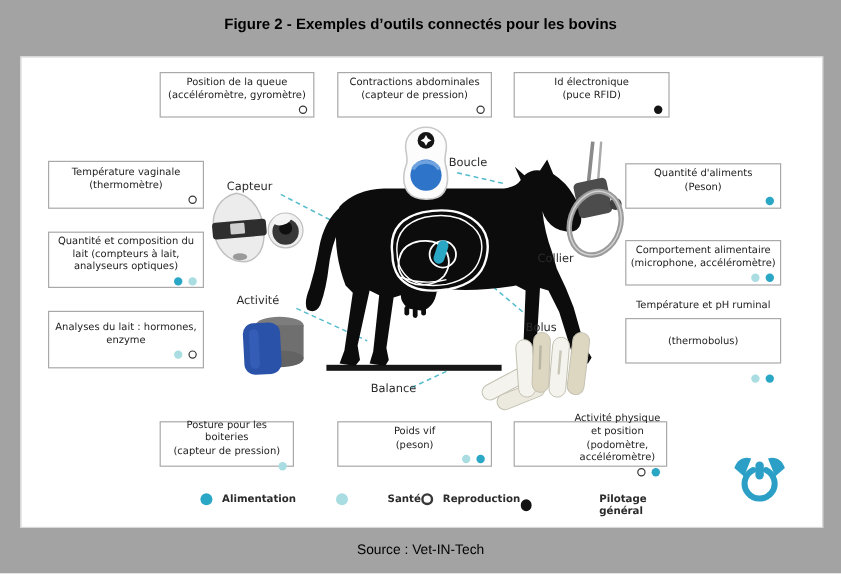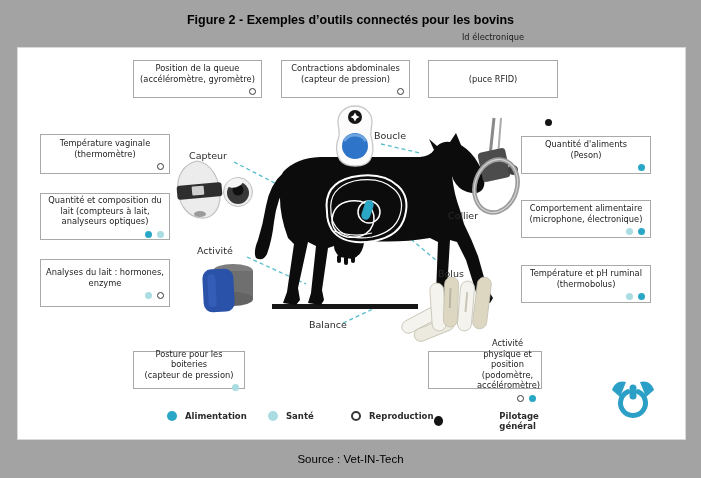--- a/index.html
+++ b/index.html
@@ -15,42 +15,42 @@
   .box .t,.box .s{width:100%;}
   .dots{margin-top:3px;line-height:8px;height:8px;}
   .dot{display:inline-block;width:7px;height:7px;border-radius:50%;margin:0 2.5px;
        vertical-align:middle;box-sizing:border-box;}
   [data-dot="alimentation"]{background:var(--c-alimentation);}
   [data-dot="sante"]{background:var(--c-sante);}
   [data-dot="reproduction"]{background:#fff;border:1.8px solid #373737;}
   [data-dot="pilotage"]{background:var(--c-pilotage);}
   .b-queue{left:133px;top:60px;width:129px;height:38px;}
   .b-contractions{left:281px;top:60px;width:129px;height:38px;}
-  .b-id{left:428px;top:60px;width:130px;height:38px;gap:31px;}
+  .b-id{left:428px;top:60px;width:130px;height:38px;}
   .b-tempvag{left:40px;top:134px;width:130px;height:40px;}
   .b-qlait{left:40px;top:193px;width:130px;height:47px;}
   .b-alait{left:40px;top:259px;width:130px;height:48px;}
   .b-qaliments{left:521px;top:136px;width:130px;height:38px;}
   .b-comportement{left:521px;top:200px;width:130px;height:38px;}
-  .b-tempph{left:521px;top:265px;width:130px;height:38px;}
+  .b-tempph{left:521px;top:265px;width:130px;height:38px;gap:19px;}
   .b-posture{left:133px;top:351px;width:112px;height:38px;}
   .b-poids{left:281px;top:351px;width:129px;height:38px;}
-  .b-activite{left:428px;top:351px;width:114px;height:38px;padding-left:48px;}
+  .b-activite{left:428px;top:351px;width:128px;height:38px;padding-left:48px;}
   .dev-label{position:absolute;font-size:9.5px;color:#2b2b2b;}
   .l-capteur{left:189px;top:150px;}
   .l-boucle{left:374px;top:130px;}
   .l-collier{left:448px;top:210px;}
   .l-podometre{left:197px;top:245px;}
   .l-bolus{left:438px;top:268px;}
   .l-balance{left:309px;top:319px;}
   #legend{position:absolute;left:0;top:409px;width:573px;height:18px;font-weight:bold;}
   .legend-item{position:absolute;display:flex;align-items:center;font-size:8.5px;color:#2b2b2b;}
   .legend-item .dot{width:10px;height:10px;margin:0 8px 0 0;}
   .legend-item .dot[data-dot="reproduction"]{border-width:2.2px;}
-  .li-0{left:167px;top:2px;} .li-1{left:268px;top:2px;} .li-2{left:351px;top:2px;} .li-3{left:434px;top:2px;gap:48px;}
+  .li-0{left:167px;top:2px;} .li-1{left:280px;top:2px;gap:25px;} .li-2{left:351px;top:2px;} .li-3{left:434px;top:2px;gap:48px;}
   #source{position:absolute;left:0;top:453px;width:701px;text-align:center;
           font-family:"Liberation Sans",sans-serif;font-size:11.5px;color:#000;}
   #gfx{position:absolute;left:0;top:0;width:701px;height:478px;pointer-events:none;}
 </style>
 </head>
 <body>
 
 <div id="page">
   <div id="title">Figure 2 - Exemples d’outils connectés pour les bovins</div>
 
@@ -181,32 +181,37 @@
     <div class="t">Analyses du lait : hormones, enzyme</div>
     <div class="dots"><span class="dot" data-dot="sante"></span><span class="dot" data-dot="reproduction"></span></div>
   </div>
   <div class="box b-qaliments">
     <div class="t">Quantité d'aliments</div>
     <div class="s">(Peson)</div>
     <div class="dots"><span class="dot" data-dot="alimentation"></span></div>
   </div>
   <div class="box b-comportement">
     <div class="t">Comportement alimentaire</div>
-    <div class="s">(microphone, électronique)</div>
+    <div class="s">(microphone, accéléromètre)</div>
     <div class="dots"><span class="dot" data-dot="sante"></span><span class="dot" data-dot="alimentation"></span></div>
   </div>
   <div class="box b-tempph">
     <div class="t">Température et pH ruminal</div>
     <div class="s">(thermobolus)</div>
     <div class="dots"><span class="dot" data-dot="sante"></span><span class="dot" data-dot="alimentation"></span></div>
   </div>
   <div class="box b-posture">
     <div class="t">Posture pour les boiteries</div>
     <div class="s">(capteur de pression)</div>
     <div class="dots"><span class="dot" data-dot="sante"></span></div>
+  </div>
+  <div class="box b-poids">
+    <div class="t">Poids vif</div>
+    <div class="s">(peson)</div>
+    <div class="dots"><span class="dot" data-dot="sante"></span><span class="dot" data-dot="alimentation"></span></div>
   </div>
   <div class="box b-activite">
     <div class="t">Activité physique et position</div>
     <div class="s">(podomètre, accéléromètre)</div>
     <div class="dots"><span class="dot" data-dot="reproduction"></span><span class="dot" data-dot="alimentation"></span></div>
   </div>
 
   <div class="dev-label l-capteur">Capteur</div>
   <div class="dev-label l-boucle">Boucle</div>
   <div class="dev-label l-collier">Collier</div>

